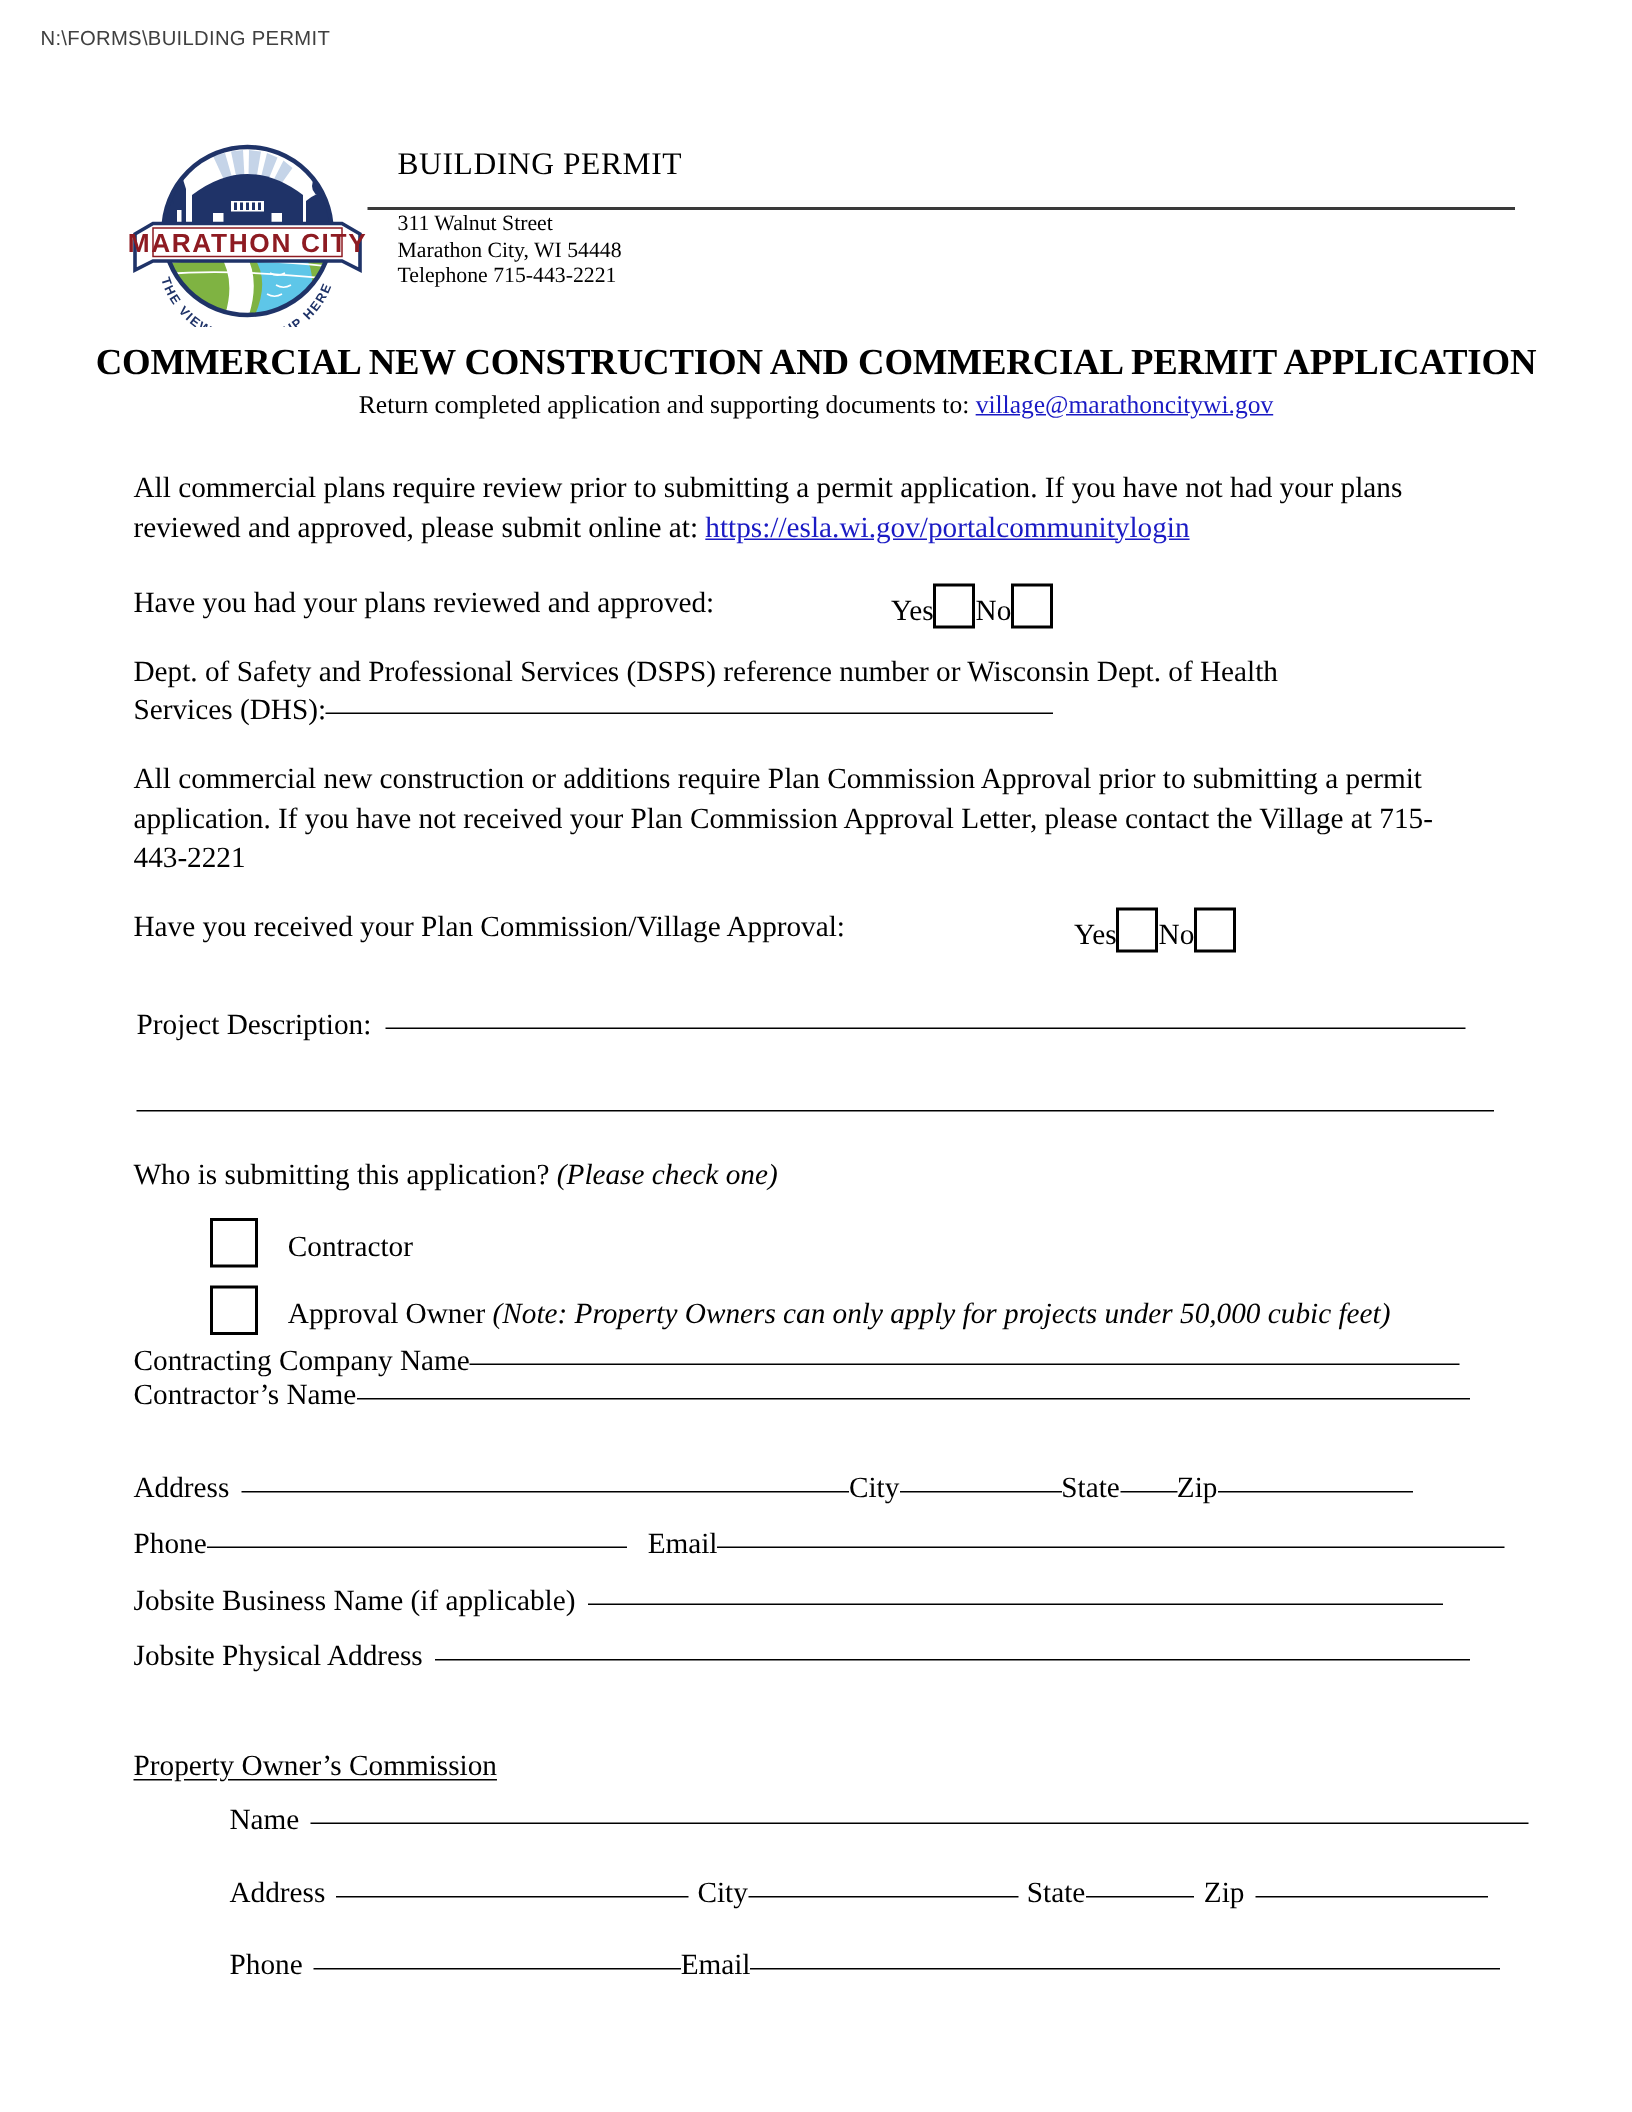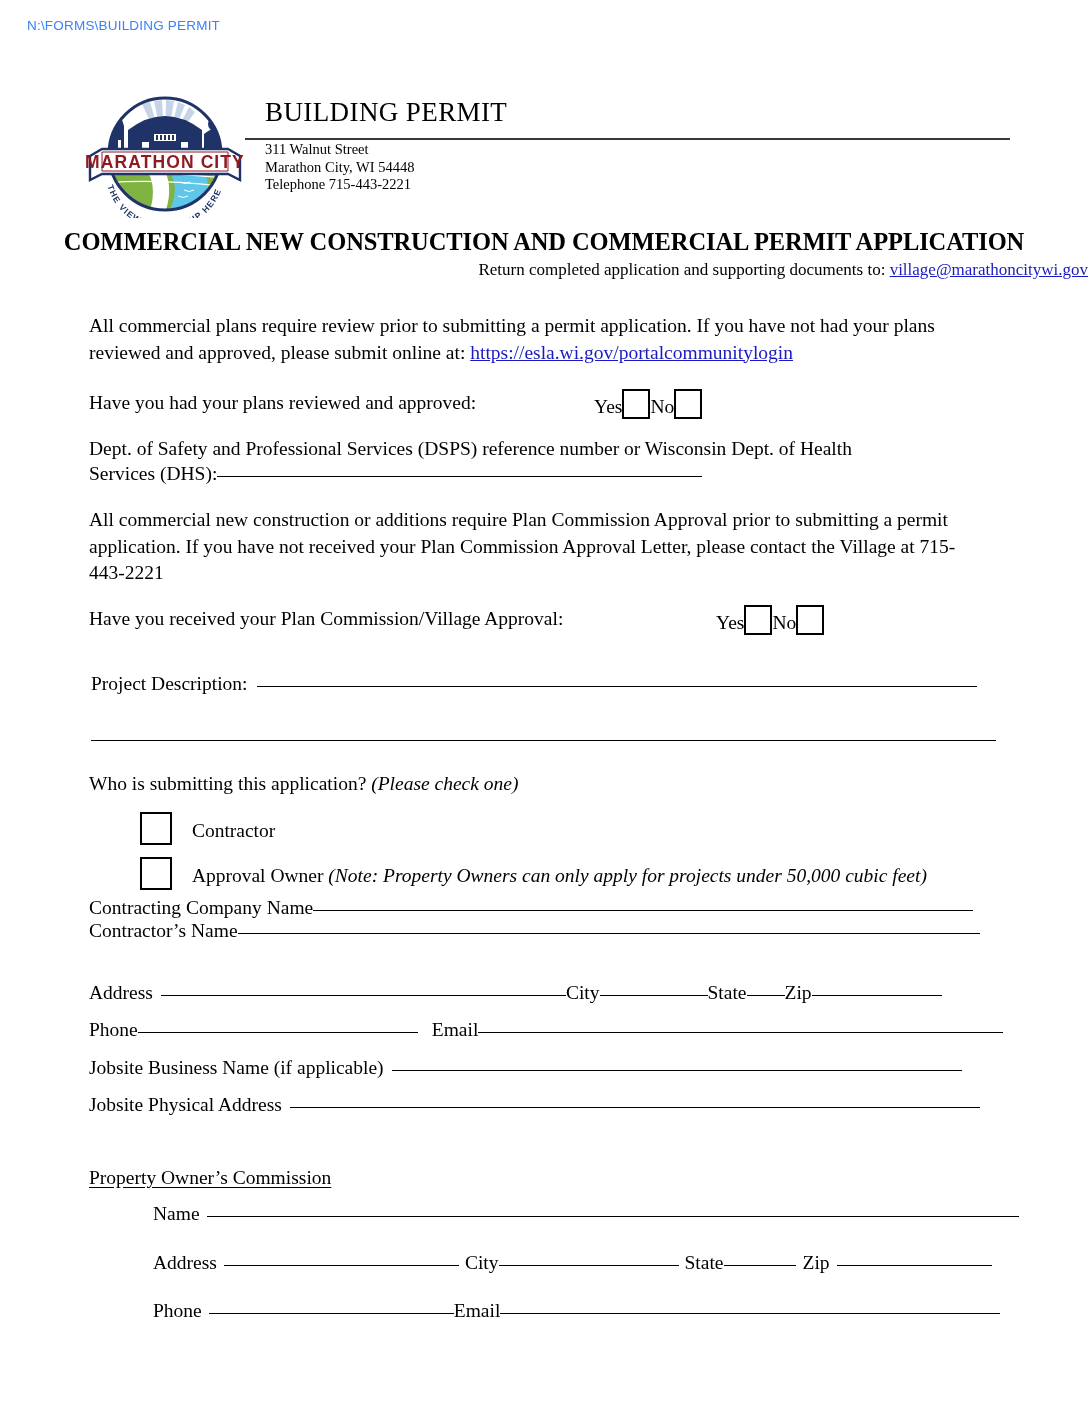--- a/index.html
+++ b/index.html
@@ -15,21 +15,21 @@
   }
 
   
   .path-header {
     position: absolute;
     top: 18px;
     left: 27px;
     font-family: "Liberation Sans", sans-serif;
     font-size: 13.5px;
     letter-spacing: 0.2px;
-    color: #3b82f6;
+    color: #404040;
     white-space: nowrap;
   }
 
   
   .letterhead {
     position: absolute;
     top: 96px;
     left: 0;
     width: 1088px;
     height: 125px;
@@ -38,21 +38,21 @@
     position: absolute;
     left: 84px;
     top: 0px;
     width: 162px;
     height: 122px;
   }
   .lh-title {
     position: absolute;
     left: 265px;
     top: 1px;
-    font-size: 27px;
+    font-size: 21px;
     letter-spacing: 0.4px;
     white-space: nowrap;
     font-family: Liberation Serif, serif;
   }
   .lh-rule {
     position: absolute;
     left: 245px;
     top: 42px;
     width: 765px;
     height: 0;
@@ -76,21 +76,21 @@
     text-align: center;
     font-size: 24.5px;
     font-weight: bold;
     letter-spacing: -0.1px;
   }
   .return-line {
     position: absolute;
     top: 260px;
     left: 0;
     width: 1088px;
-    text-align: right;
+    text-align: center;
     font-size: 17px;
   }
   a.link {
     color: #1a1ac4;
     text-decoration: underline;
   }
 
   
   .para {
     position: absolute;

